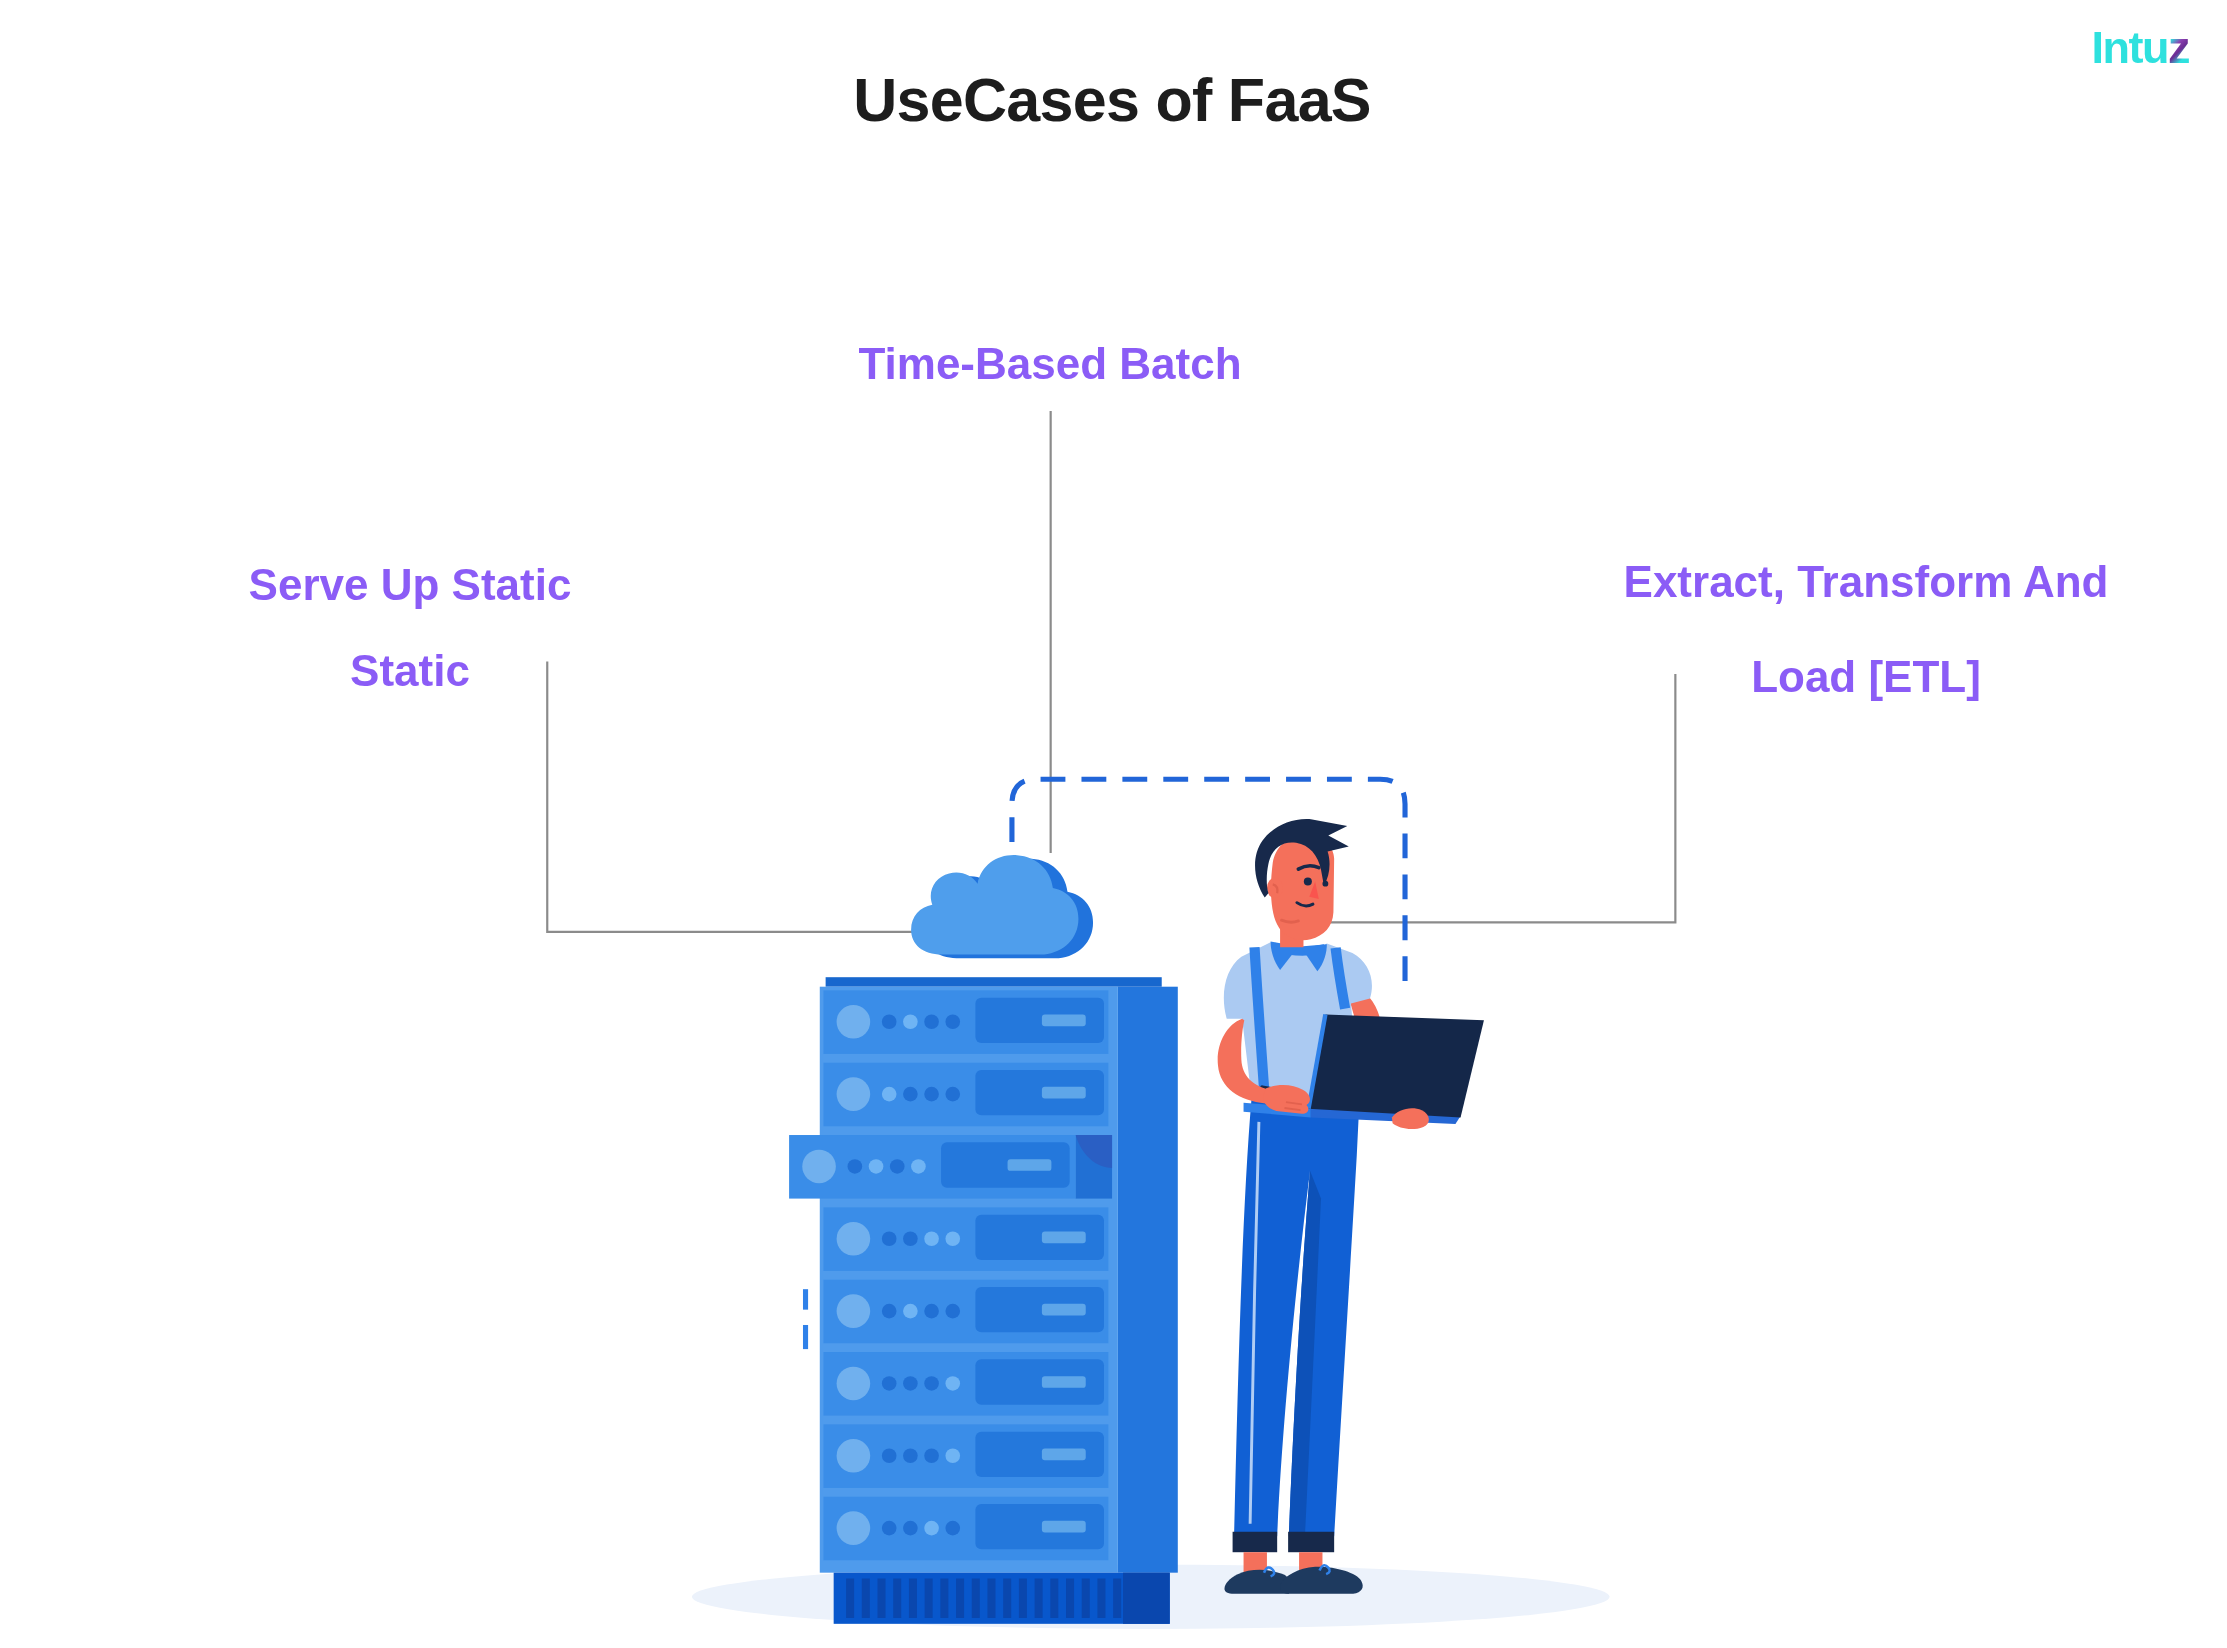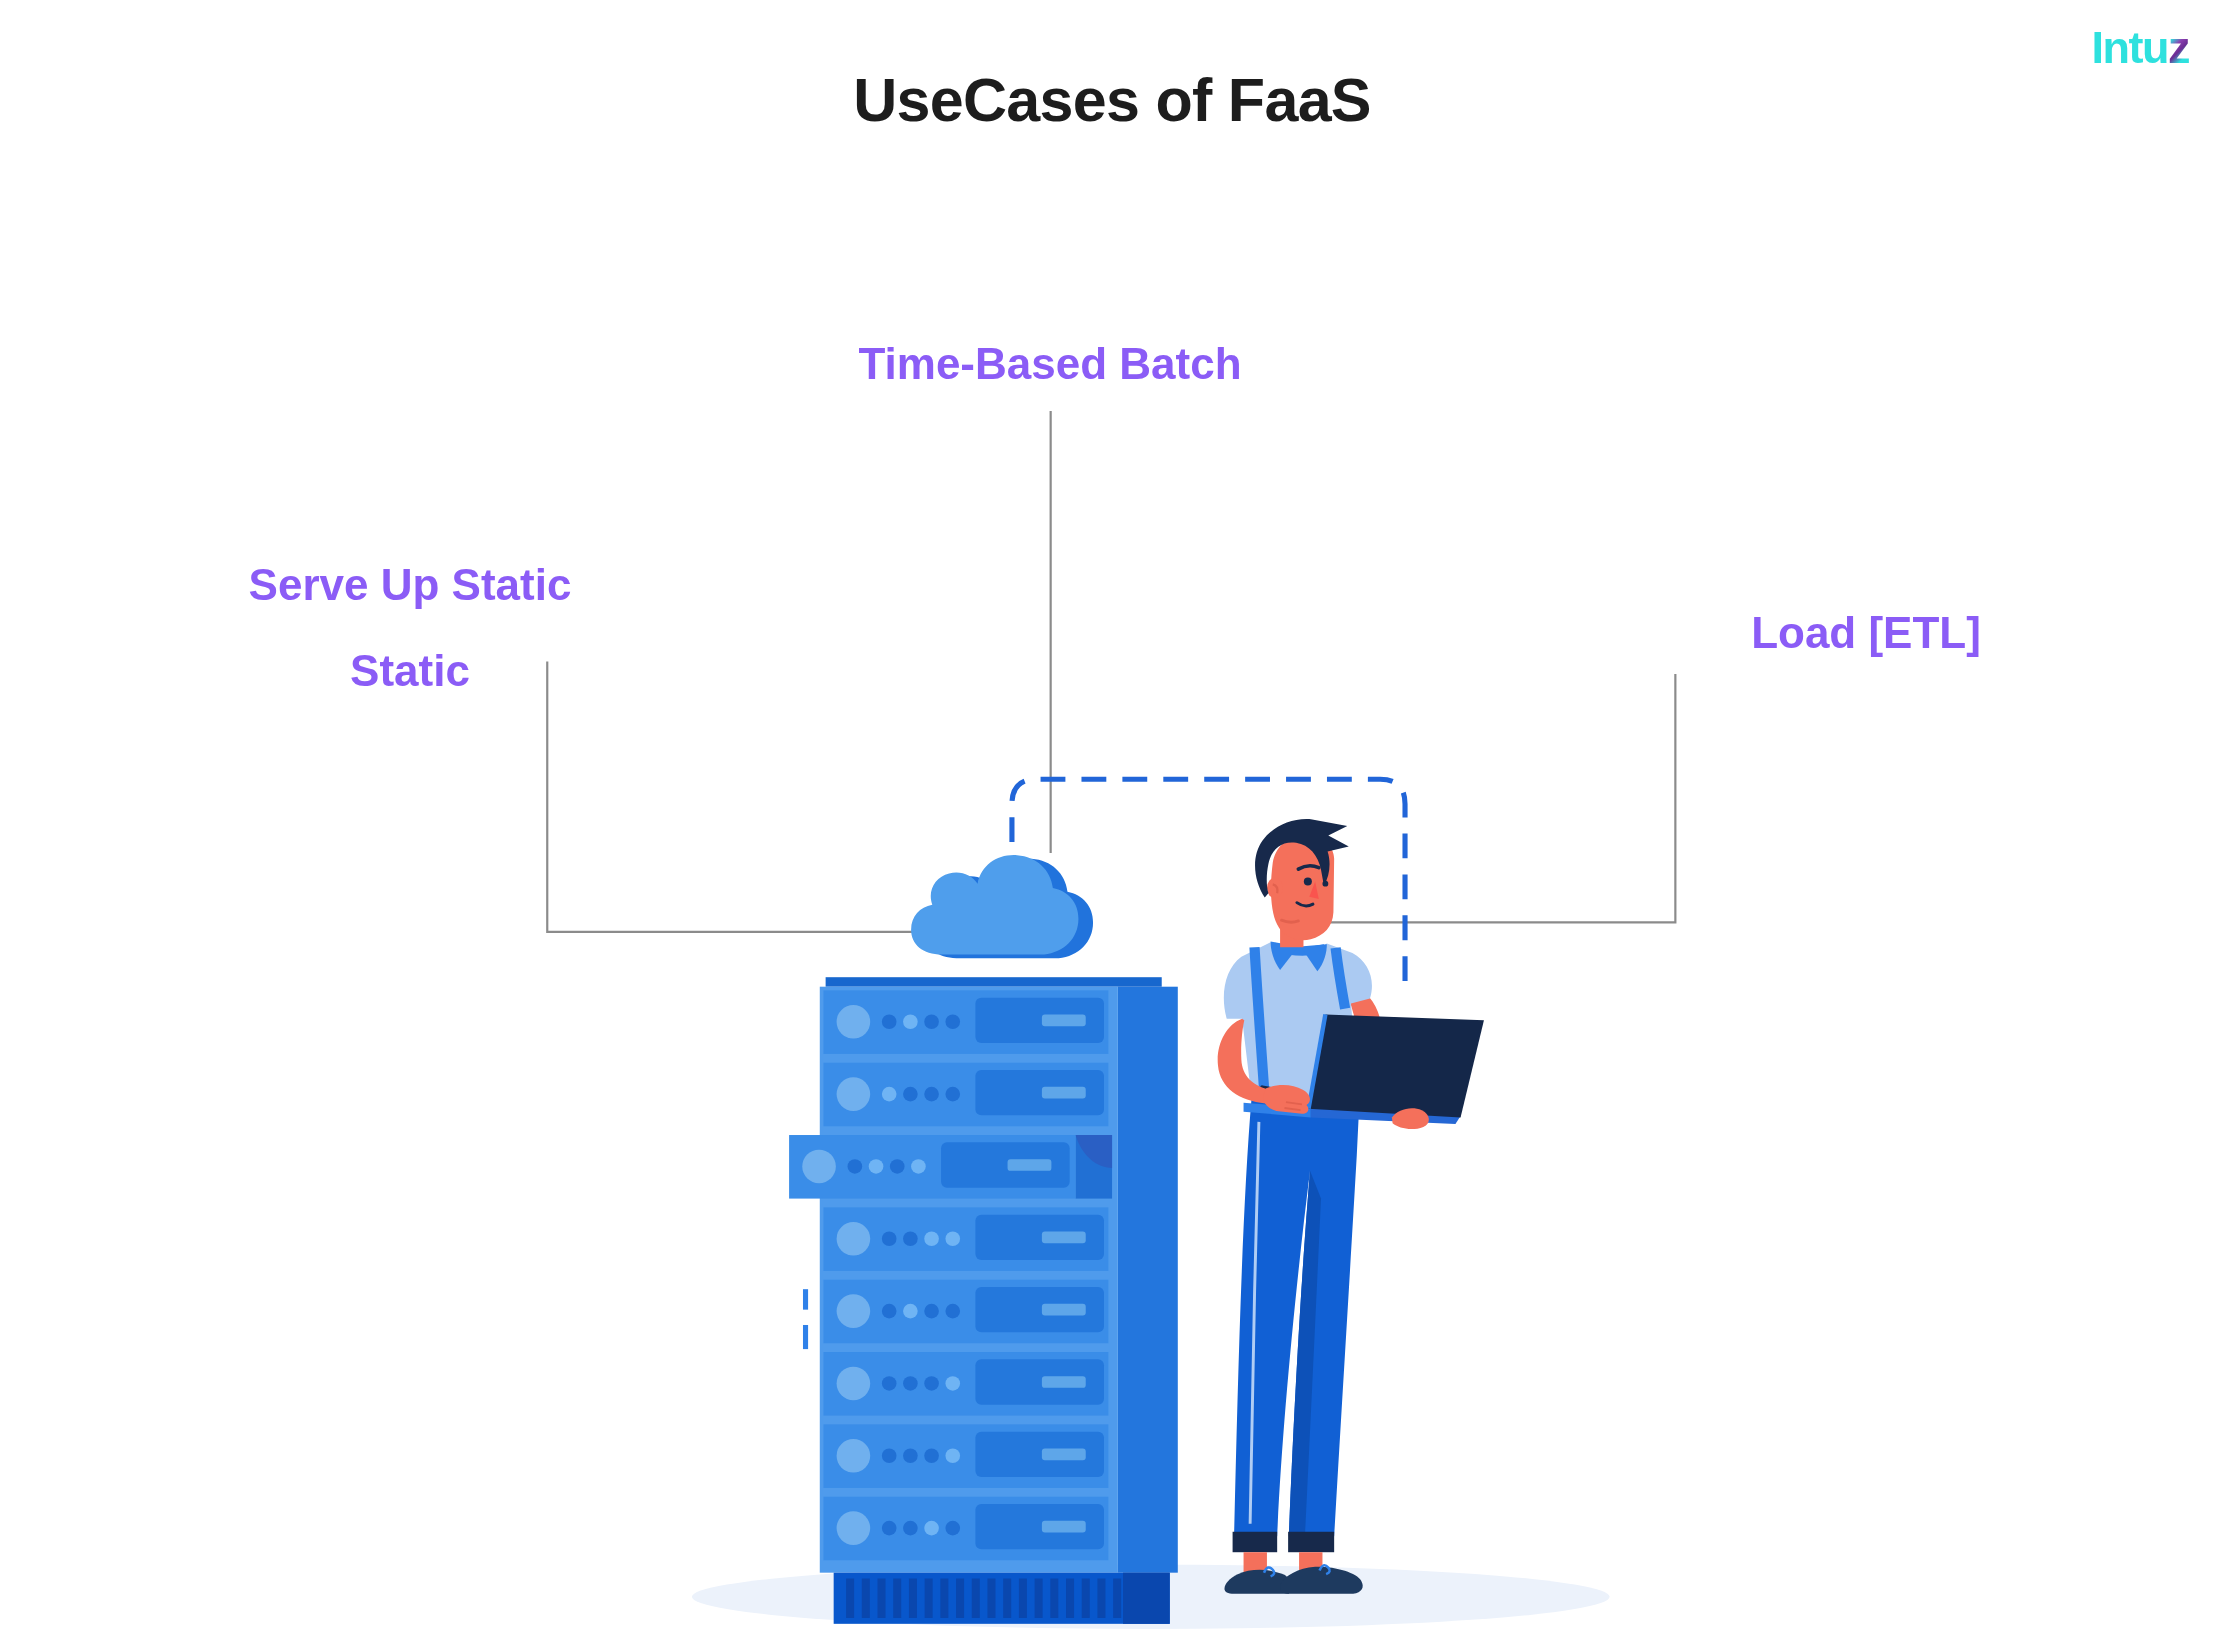--- a/index.html
+++ b/index.html
@@ -48,20 +48,21 @@
   <div class="uc-label label-left">
     <div class="line1">Serve Up Static</div>
     <div class="line2">Static</div>
   </div>
 
   <div class="uc-label label-center">
     <div class="line1">Time-Based Batch</div>
   </div>
 
   <div class="uc-label label-right">
+    <div class="line1">Extract, Transform And</div>
     <div class="line2">Load [ETL]</div>
   </div>
 
   <svg width="2227" height="1649" viewBox="0 0 3048 2256">
 
     <path d="M 749 905 V 1275 H 1262" fill="none" stroke="#8b8b8b" stroke-width="3"></path>
     <path d="M 1438 562 V 1167" fill="none" stroke="#8b8b8b" stroke-width="3"></path>
     <path d="M 2293 922 V 1262 H 1783" fill="none" stroke="#8b8b8b" stroke-width="3"></path>
 
     <path d="M 1385 1152 V 1100 Q 1385 1066 1419 1066 H 1889 Q 1923 1066 1923 1100 V 1353" fill="none" stroke="#2165d8" stroke-width="7" stroke-dasharray="34 22"></path>

